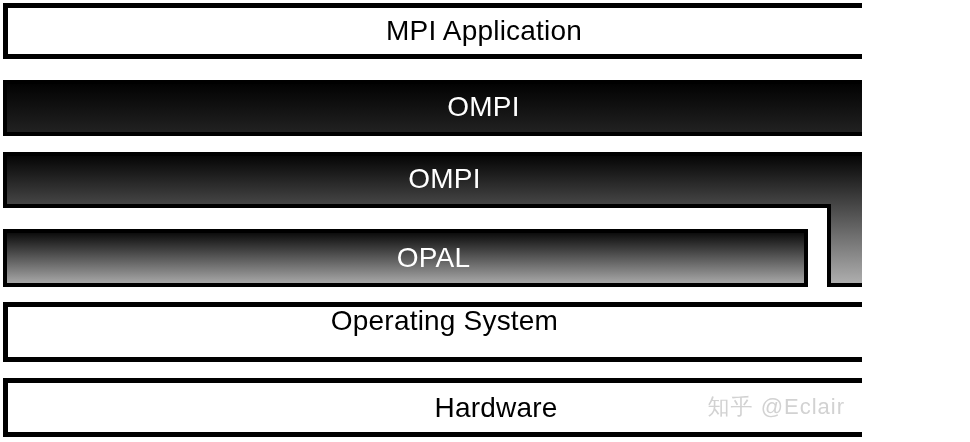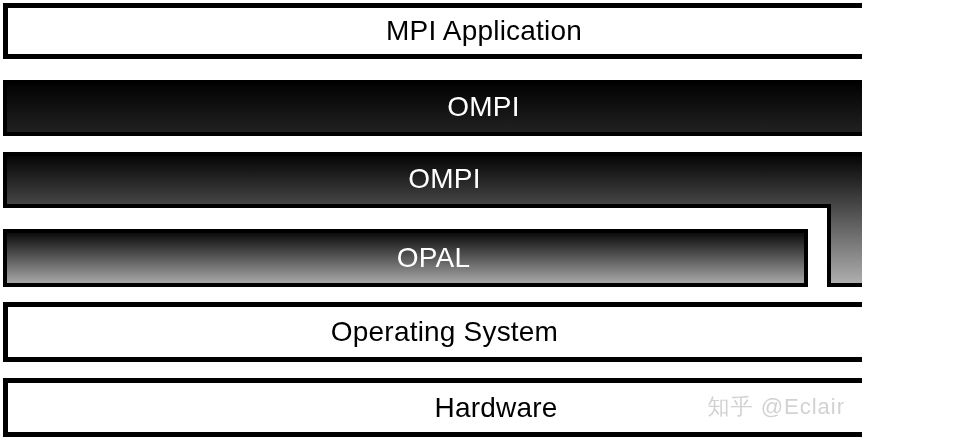--- a/index.html
+++ b/index.html
@@ -41,21 +41,21 @@
     white-space: nowrap;
     pointer-events: none;
   }
   .label-dark  { color: #000000; }
   .label-light { color: #ffffff; }
 
   .lbl-mpi  { left: 3px; top: 3px;   width: 962px; line-height: 56px; }
   .lbl-ompi { left: 3px; top: 80px;  width: 961px; line-height: 54px; }
   .lbl-orte { left: 3px; top: 152px; width: 883px; line-height: 54px; }
   .lbl-opal { left: 3px; top: 229px; width: 805px; line-height: 58px; margin-left: 28px; }
-  .lbl-os   { left: 3px; top: 302px; width: 883px; line-height: 60px; }
+  .lbl-os   { left: 3px; top: 291px; width: 883px; line-height: 60px; }
   .lbl-hw   { left: 3px; top: 378px; width: 962px; line-height: 59px; margin-left: 12px; }
 
   .watermark {
     position: absolute;
     right: 17px;
     top: 391px;
     font-size: 22px;
     line-height: 32px;
     color: #d2d2d2;
     text-shadow: 1px 1px 0 rgba(255,255,255,0.85);

